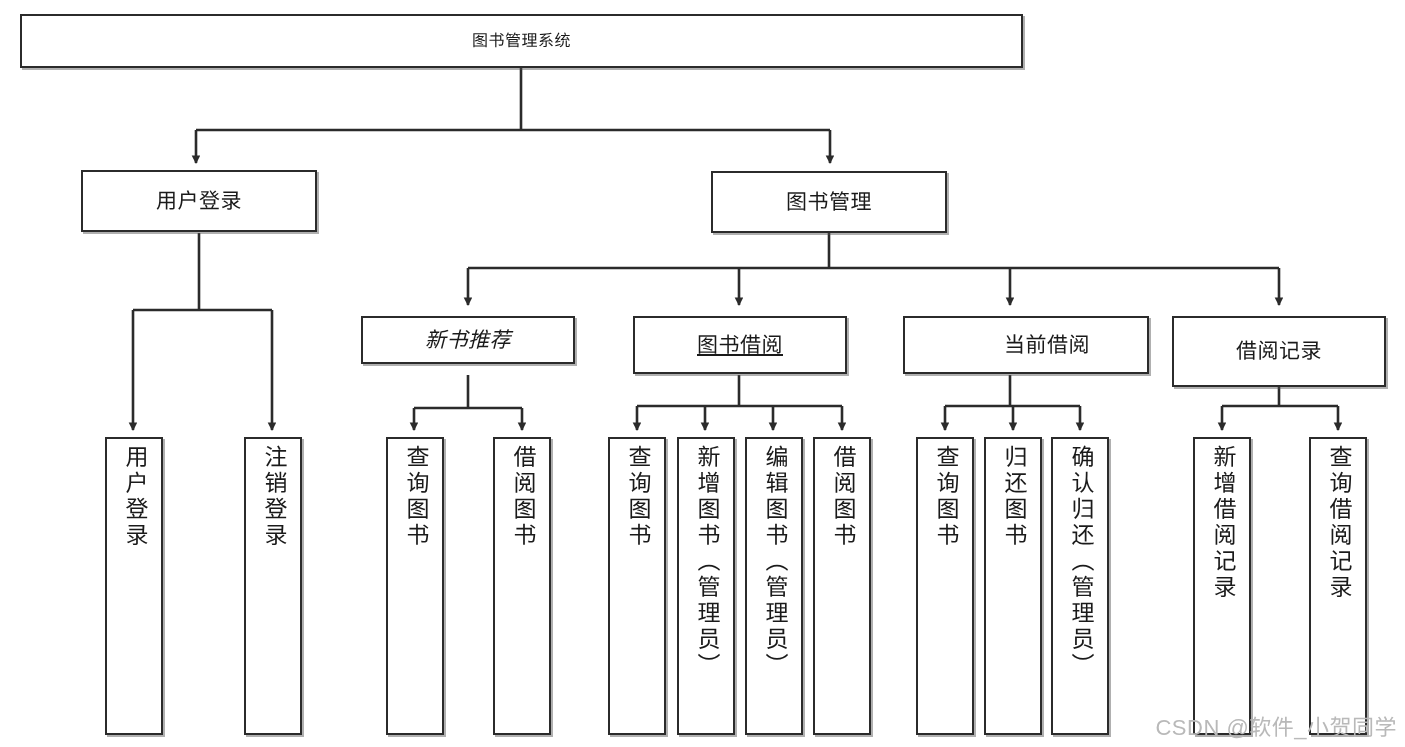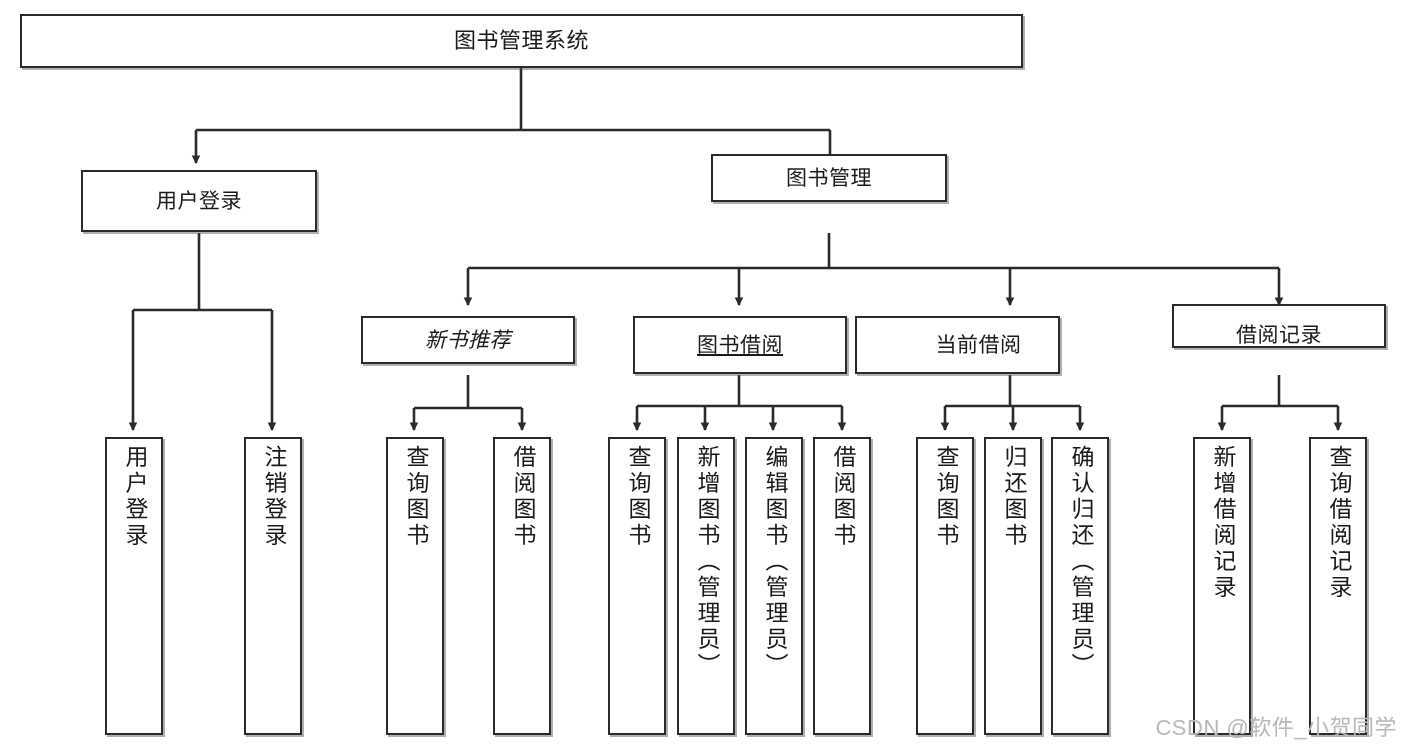--- a/index.html
+++ b/index.html
@@ -42,21 +42,21 @@
     text-align: center;
     line-height: 1.05;
     letter-spacing: 0.5px;
   }
   
   .node.horiz .label {
     writing-mode: horizontal-tb;
     font-size: 21px;
   }
   .node.root .label {
-    font-size: 22px;
+    font-size: 16px;
   }
   
   .node.vert {
     align-items: flex-start;
     justify-content: center;
     padding-top: 6px;
   }
   .node.vert .label {
     writing-mode: vertical-rl;
     text-orientation: upright;
@@ -130,34 +130,34 @@
     </g>
   </svg>
 
   <div class="node horiz root" style="left:20px; top:14px; width:1003px; height:54px;">
     <span class="label">图书管理系统</span>
   </div>
 
   <div class="node horiz" style="left:81px; top:170px; width:236px; height:62px;">
     <span class="label">用户登录</span>
   </div>
-  <div class="node horiz" style="left:711px; top:154px; width:236px; height:48px;">
+  <div class="node horiz" style="left:711px; top:171px; width:236px; height:62px;">
     <span class="label">图书管理</span>
   </div>
 
   <div class="node horiz" style="left:361px; top:316px; width:214px; height:48px;font-style:italic;">
     <span class="label">新书推荐</span>
   </div>
   <div class="node horiz" style="left:633px; top:316px; width:214px; height:58px;text-decoration:underline;">
     <span class="label">图书借阅</span>
   </div>
-  <div class="node horiz" style="left:855px; top:316px; width:205px; height:58px;padding-left:42px;">
+  <div class="node horiz" style="left:903px; top:316px; width:246px; height:58px;padding-left:42px;">
     <span class="label">当前借阅</span>
   </div>
-  <div class="node horiz" style="left:1172px; top:304px; width:214px; height:44px;align-items:flex-end;">
+  <div class="node horiz" style="left:1172px; top:316px; width:214px; height:71px;">
     <span class="label">借阅记录</span>
   </div>
 
   <div class="node vert" style="left:105px; top:437px; width:58px; height:298px;">
     <span class="label">用户登录</span>
   </div>
   <div class="node vert" style="left:244px; top:437px; width:58px; height:298px;">
     <span class="label">注销登录</span>
   </div>
 

